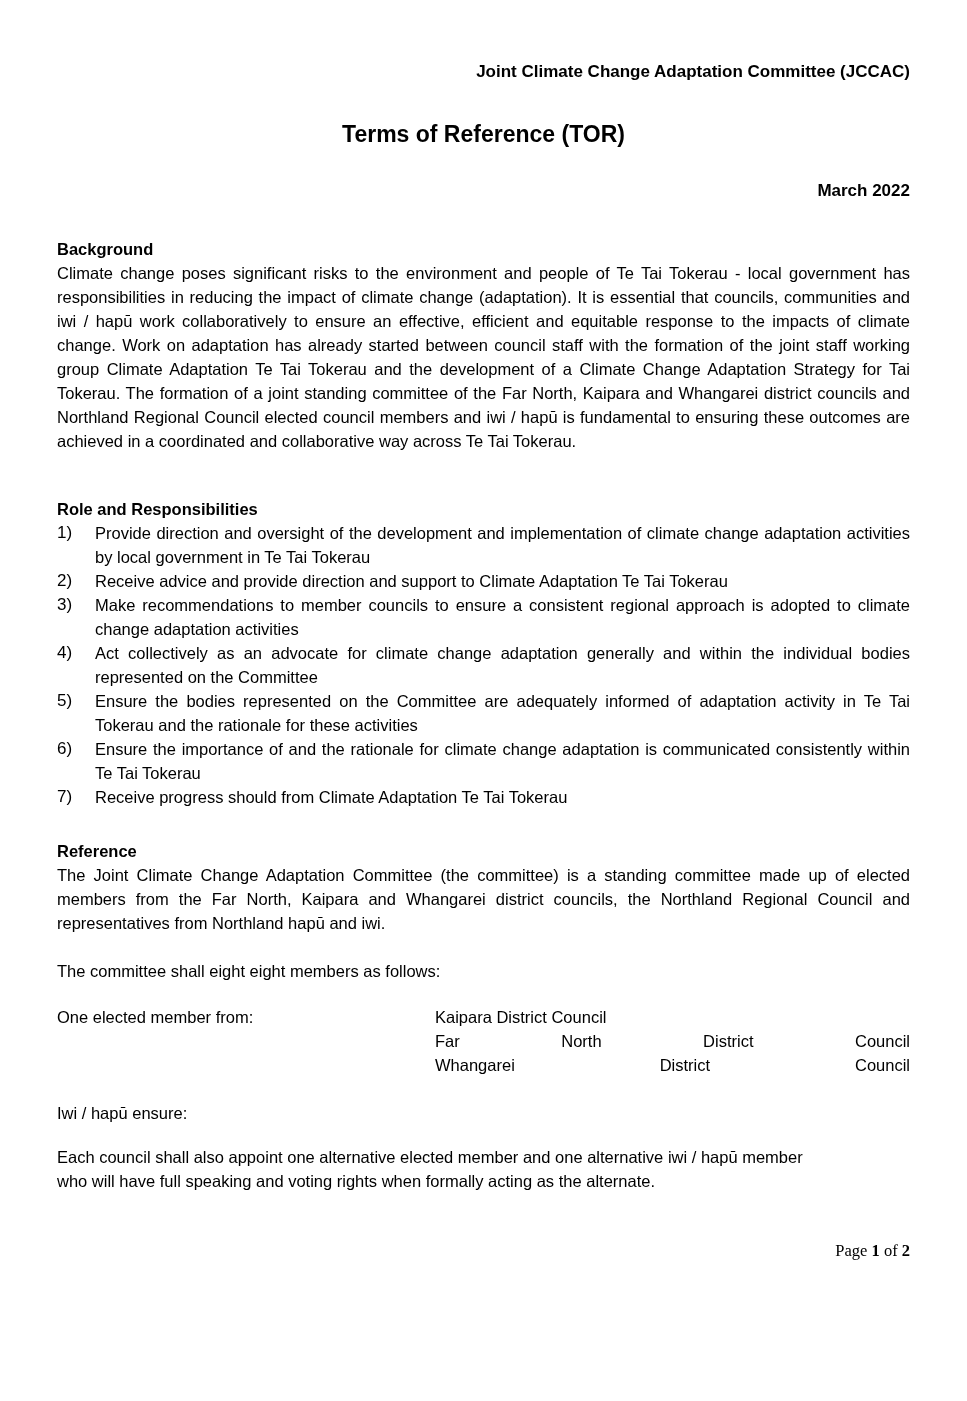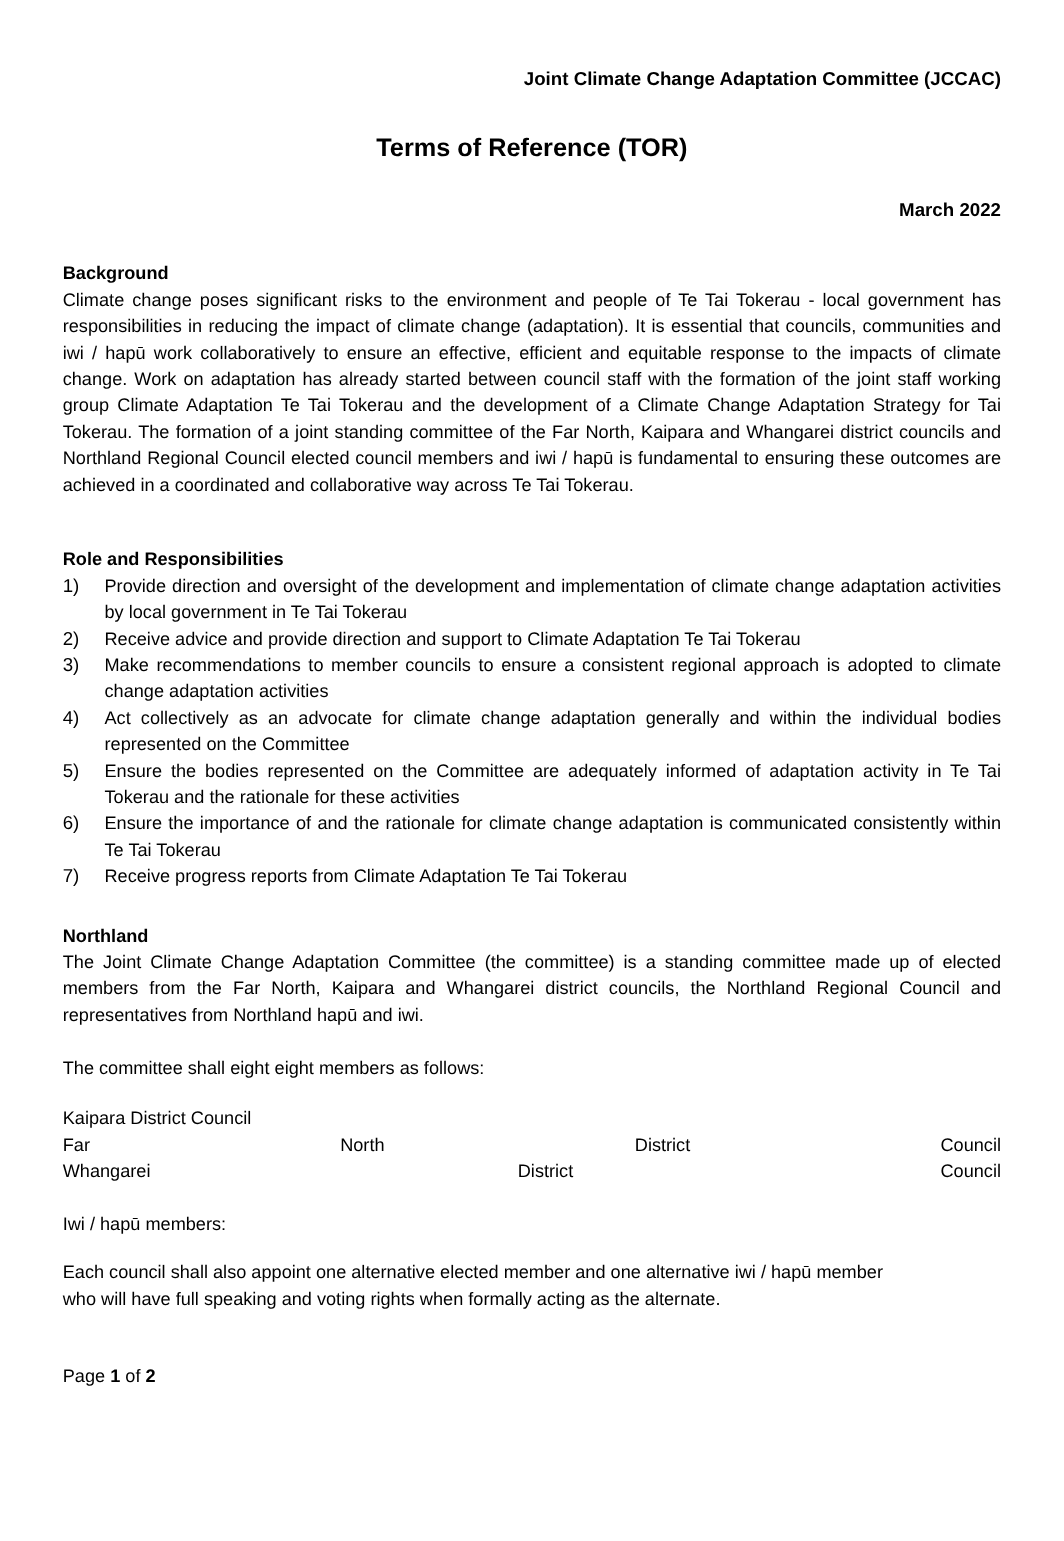--- a/index.html
+++ b/index.html
@@ -99,23 +99,24 @@
     width: 475px;
     margin: 0;
     text-align: justify;
   }
   .alternate-par {
     margin: 0;
     margin-top: 20px;
     max-width: 762px;
   }
   .footer {
-    text-align: left;
+    text-align: right;
     margin-top: 46px;
     font-size: 16.5px;
+    font-family: Liberation Serif, serif;
   }
   .bold { font-weight: bold; }
 </style>
 </head>
 <body>
 
 <div class="page">
 
   <div class="doc-title">Joint Climate Change Adaptation Committee (JCCAC)</div>
   <div class="doc-subtitle">Terms of Reference (TOR)</div>
@@ -145,39 +146,40 @@
     <li>
       <span class="item-number">5)</span>
       <span class="item-text">Ensure the bodies represented on the Committee are adequately informed of adaptation activity in Te Tai Tokerau and the rationale for these activities</span>
     </li>
     <li>
       <span class="item-number">6)</span>
       <span class="item-text">Ensure the importance of and the rationale for climate change adaptation is communicated consistently within Te Tai Tokerau</span>
     </li>
     <li>
       <span class="item-number">7)</span>
-      <span class="item-text">Receive progress reports from Climate Adaptation Te Tai Tokerau</span>
+      <span class="item-text">Receive progress should from Climate Adaptation Te Tai Tokerau</span>
     </li>
   </ol>
 
-  <div class="section-heading heading-membership">Northland</div>
+  <div class="section-heading heading-membership">Reference</div>
   <p class="body-par">The Joint Climate Change Adaptation Committee (the committee) is a standing committee made up of elected members from the Far North, Kaipara and Whangarei district councils, the Northland Regional Council and representatives from Northland hapū and iwi.</p>
 
   <p class="count-line">The committee shall eight eight members as follows:</p>
 
   <div class="member-row row-elected">
+    <div class="member-label">One elected member from:</div>
     <div class="member-value council-list">
       <div class="council-line">Kaipara District Council</div>
       <div class="council-line stretch">Far North District Council</div>
       <div class="council-line stretch">Whangarei District Council</div>
     </div>
   </div>
 
   <div class="member-row row-iwi">
-    <div class="member-label">Iwi / hapū members:</div>
+    <div class="member-label">Iwi / hapū ensure:</div>
   </div>
 
   <p class="alternate-par">Each council shall also appoint one alternative elected member and one alternative iwi / hapū member who will have full speaking and voting rights when formally acting as the alternate.</p>
 
   <div class="footer">
     <span>Page </span><span class="bold">1</span><span> of </span><span class="bold">2</span>
   </div>
 
 </div>
 

